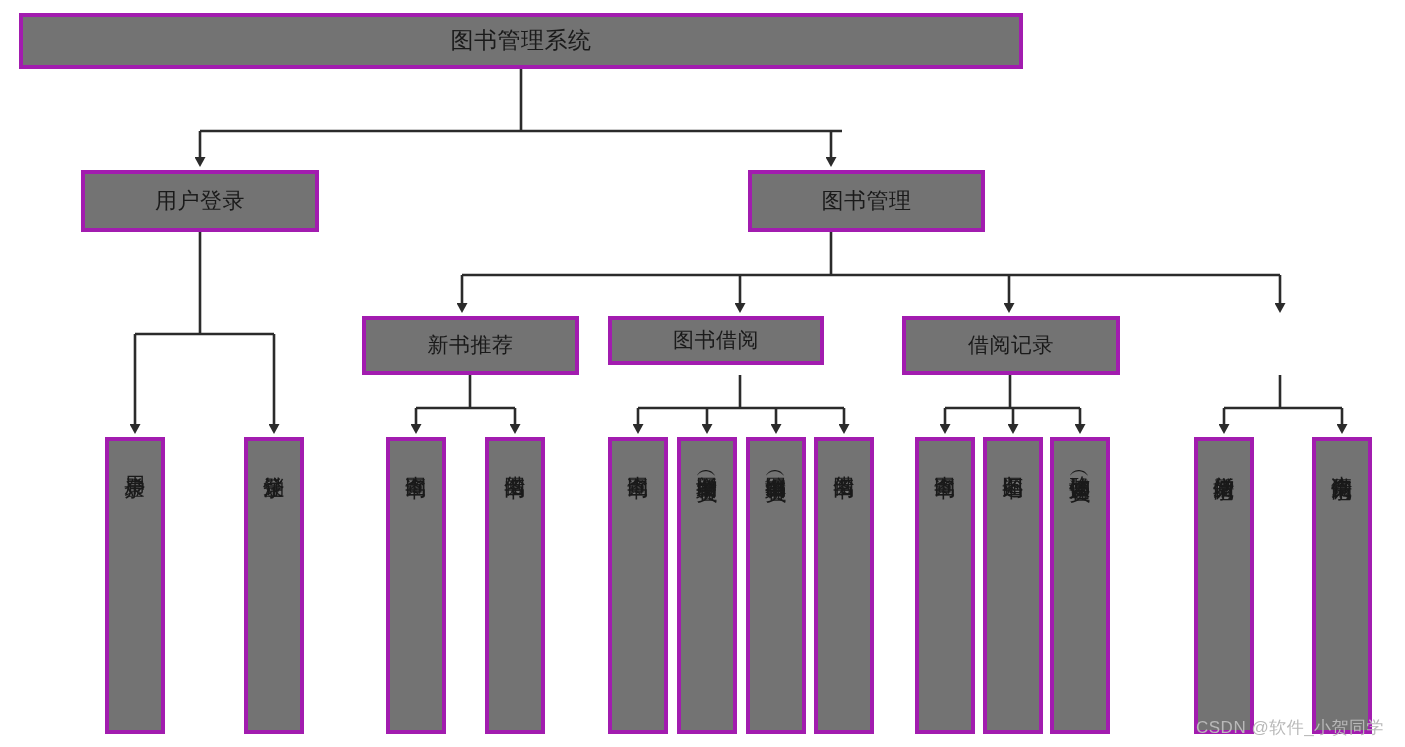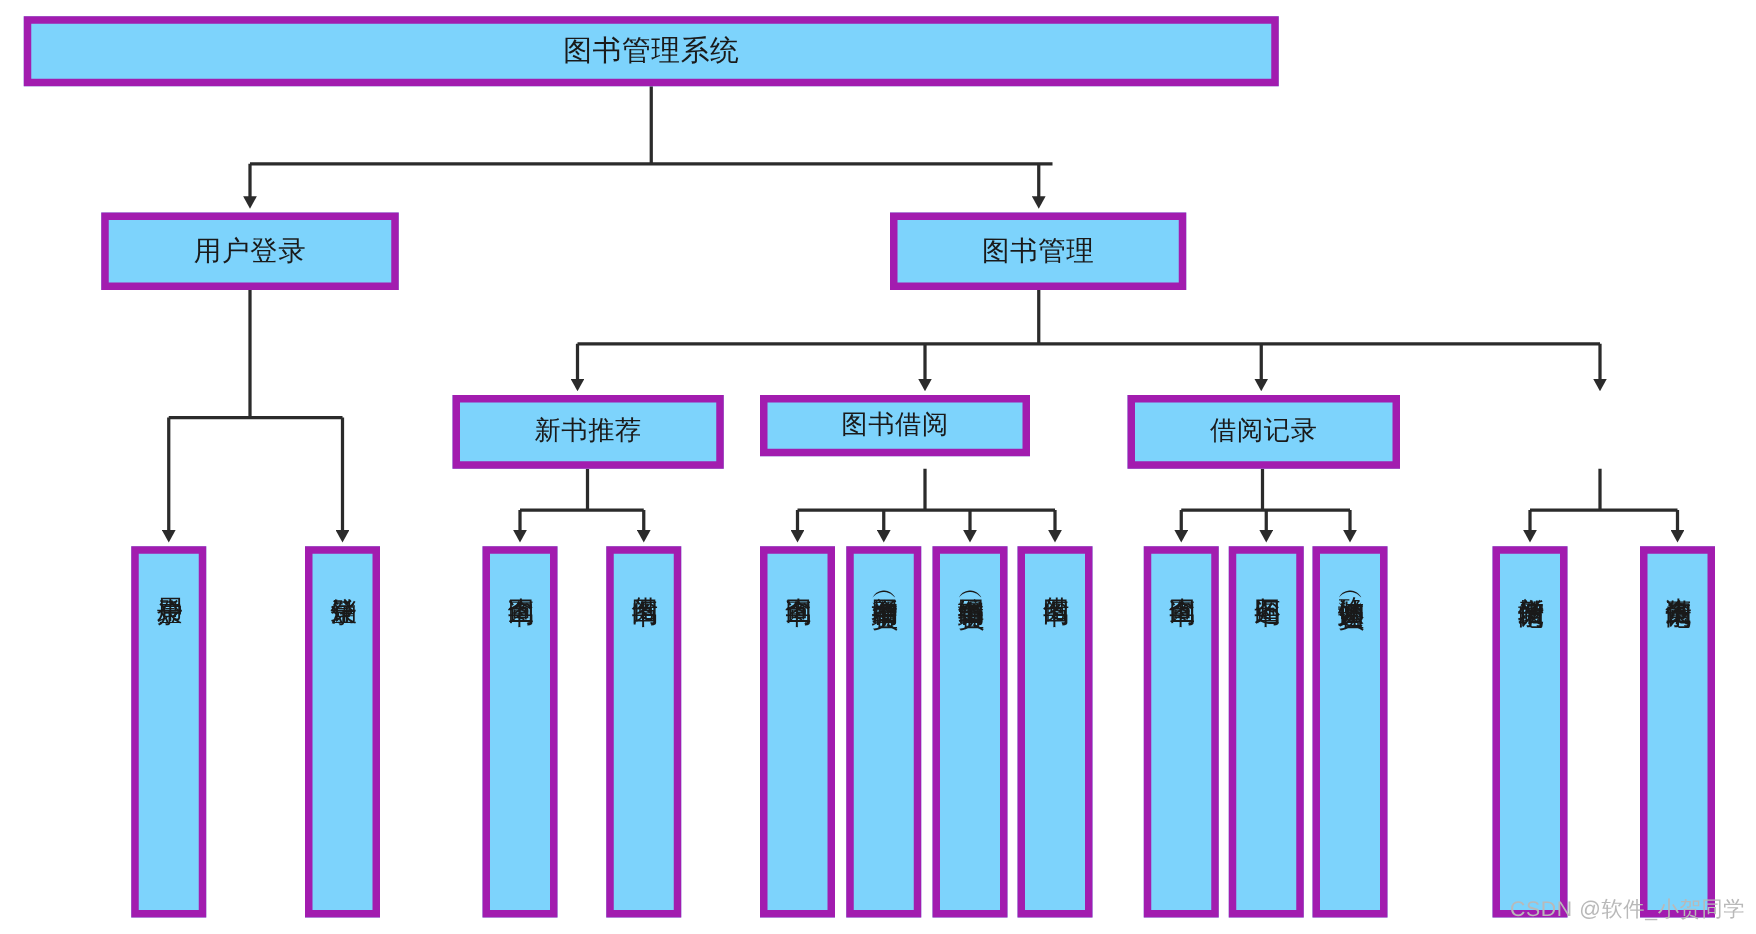--- a/index.html
+++ b/index.html
@@ -22,22 +22,22 @@
     position: absolute;
     left: 0;
     top: 0;
     width: 1405px;
     height: 747px;
     pointer-events: none;
   }
   .node {
     position: absolute;
     box-sizing: border-box;
-    background: #7dd3fc;
-    border: 6px solid #a21caf;
+    background: #737373;
+    border: 4px solid #a21caf;
     display: flex;
     align-items: center;
     justify-content: center;
     color: #1a1a1a;
   }
   .node .label {
     display: block;
     text-align: center;
     line-height: 1.18;
     letter-spacing: 0.5px;
@@ -63,21 +63,20 @@
     line-height: 1.32;
     letter-spacing: 1px;
     white-space: nowrap;
   }
   .watermark {
     position: absolute;
     font-size: 17px;
     color: #b9b9b9;
     white-space: nowrap;
     letter-spacing: 0.5px;
-    margin-left: 12px;
   }
 </style>
 </head>
 <body>
 
 <div id="diagram-root">
 
   <svg id="wires" viewBox="0 0 1405 747" xmlns="http://www.w3.org/2000/svg">
     <defs>
       <marker id="arrowhead" markerWidth="10" markerHeight="11" refX="1" refY="5.5" orient="auto" markerUnits="userSpaceOnUse">
@@ -140,21 +139,21 @@
     </g>
   </svg>
 
   <div class="node node-root" style="left:19px; top:13px; width:1004px; height:56px;">
     <span class="label">图书管理系统</span>
   </div>
 
   <div class="node node-l2" style="left:81px; top:170px; width:238px; height:62px;">
     <span class="label">用户登录</span>
   </div>
-  <div class="node node-l2" style="left:712px; top:170px; width:237px; height:62px;">
+  <div class="node node-l2" style="left:748px; top:170px; width:237px; height:62px;">
     <span class="label">图书管理</span>
   </div>
 
   <div class="node node-l3" style="left:362px; top:316px; width:217px; height:59px;">
     <span class="label">新书推荐</span>
   </div>
   <div class="node node-l3" style="left:608px; top:316px; width:216px; height:49px;">
     <span class="label">图书借阅</span>
   </div>
   <div class="node node-l3" style="left:902px; top:316px; width:218px; height:59px;">

